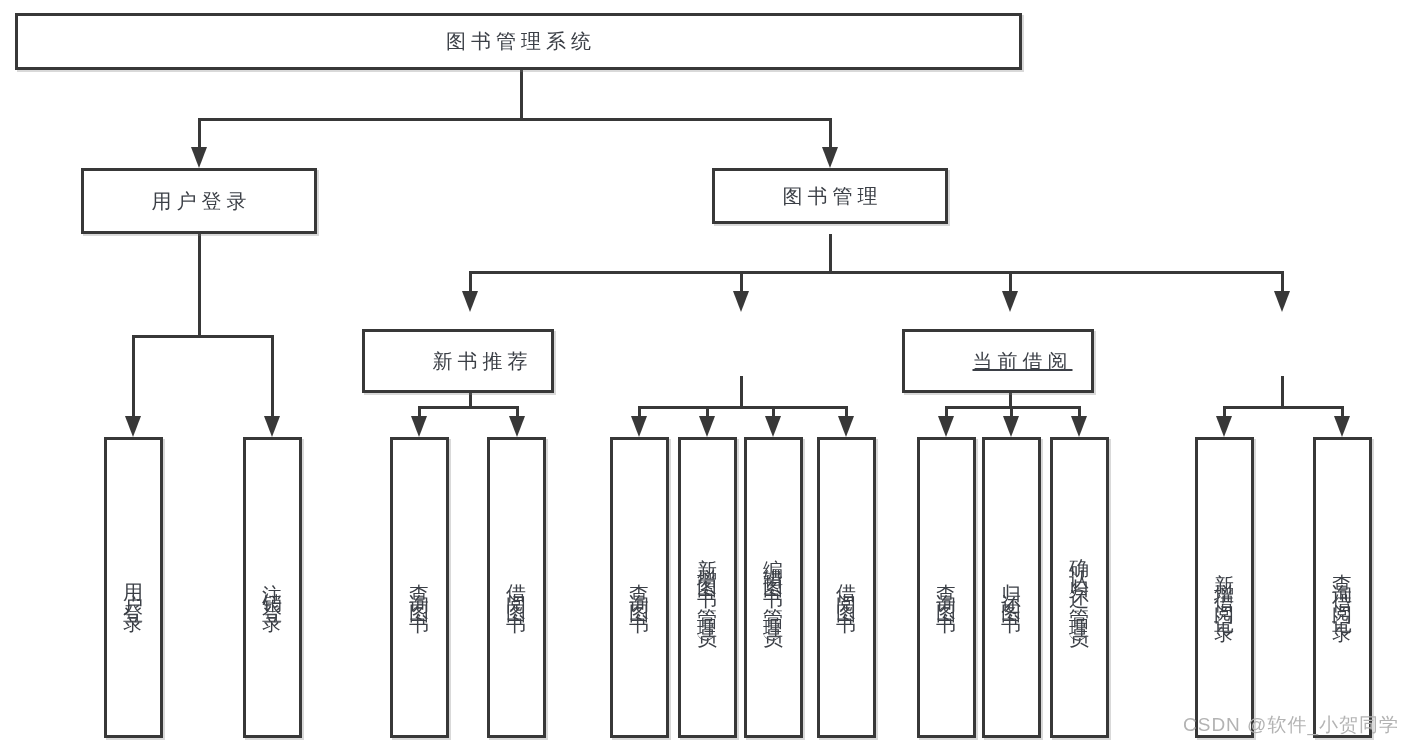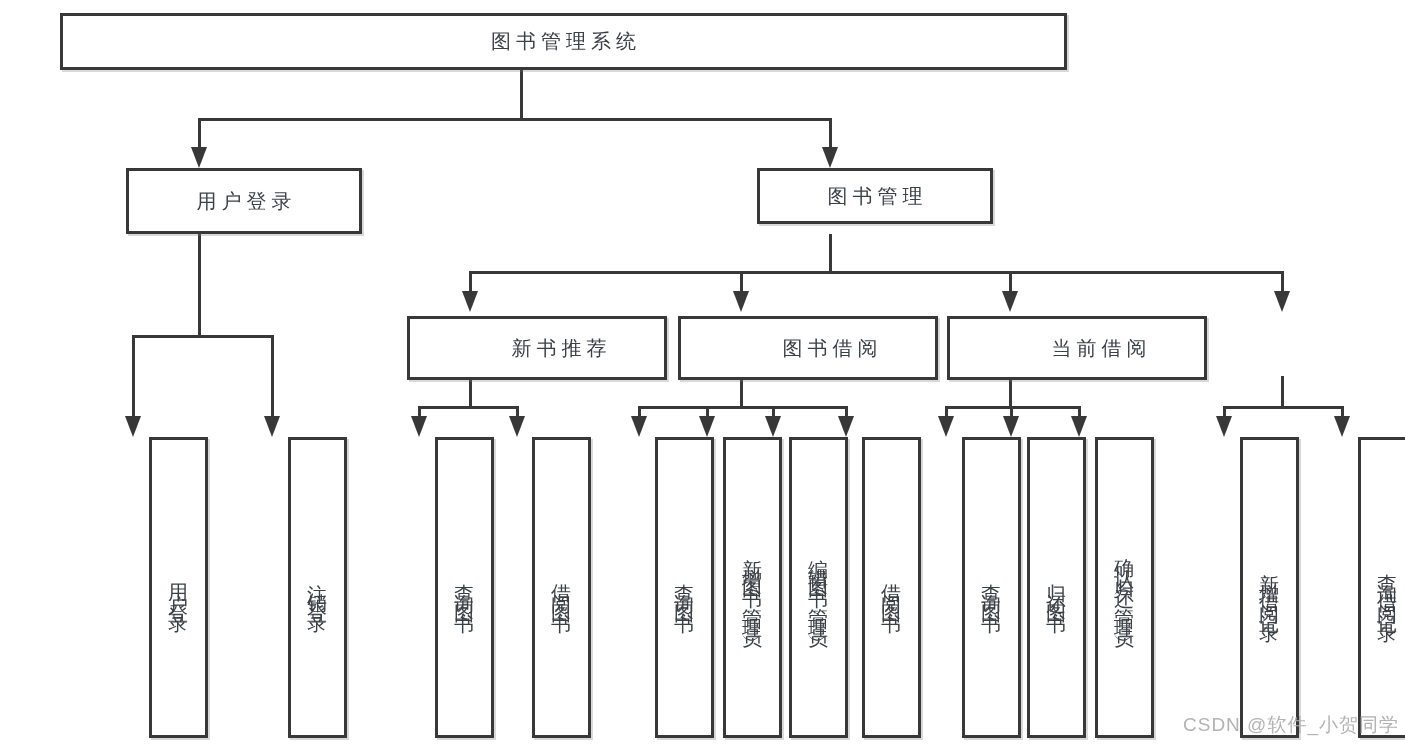--- a/index.html
+++ b/index.html
@@ -16,43 +16,42 @@
     position: absolute;
     box-sizing: border-box;
     background: #ffffff;
     border: 3px solid #383838;
     box-shadow: 2px 2px 0 rgba(120,120,120,0.28);
     display: flex;
     align-items: center;
     justify-content: center;
     color: #3b3f46;
     z-index: 2;
-    margin-left: 45px;
   }
   .node.h-text {
     font-size: 20px;
     letter-spacing: 5px;
     text-indent: 5px; 
     white-space: nowrap;
   }
   .node.leaf {
     writing-mode: vertical-rl;
     font-size: 20px;
     letter-spacing: 10px;
     line-height: 1;
     white-space: nowrap;
   }
   
   .n-root   { left: 15px;  top: 13px;  width: 1007px; height: 57px; }
   .n-login  { left: 81px;  top: 168px; width: 236px;  height: 66px; }
   .n-mgmt   { left: 712px; top: 168px; width: 236px;  height: 56px; }
-  .n-l3     { top: 316px; height: 64px; width: 260px; padding-left: 44px; }
+  .n-l3     { top: 329px; height: 64px; width: 192px; padding-left: 44px; }
   .n-newb   { left: 362px;  }
   .n-borrow { left: 633px;  }
-  .n-cur    { left: 902px;  }
+  .n-cur    { left: 902px; text-decoration: underline;  }
   .n-rec    { left: 1174px; }
   
   .leaf { top: 437px; width: 59px; height: 301px; }
   .lf-1  { left: 104px;  }
   .lf-2  { left: 243px;  }
   .lf-3  { left: 390px;  }
   .lf-4  { left: 487px;  }
   .lf-5  { left: 610px;  }
   .lf-6  { left: 678px;  }
   .lf-7  { left: 744px;  }
@@ -90,21 +89,20 @@
 <body>
 
 <div class="canvas">
 
   <div class="node h-text n-root">图书管理系统</div>
 
   <div class="node h-text n-login">用户登录</div>
   <div class="node h-text n-mgmt">图书管理</div>
 
   <div class="node h-text n-l3 n-newb">新书推荐</div>
-  <div class="node h-text n-l3 n-borrow">图书借阅</div>
   <div class="node h-text n-l3 n-cur">当前借阅</div>
 
   <div class="node leaf lf-1">用户登录</div>
   <div class="node leaf lf-2">注销登录</div>
   <div class="node leaf lf-3">查询图书</div>
   <div class="node leaf lf-4">借阅图书</div>
   <div class="node leaf lf-5">查询图书</div>
   <div class="node leaf lf-6">新增图书（管理员）</div>
   <div class="node leaf lf-7">编辑图书（管理员）</div>
   <div class="node leaf lf-8">借阅图书</div>

